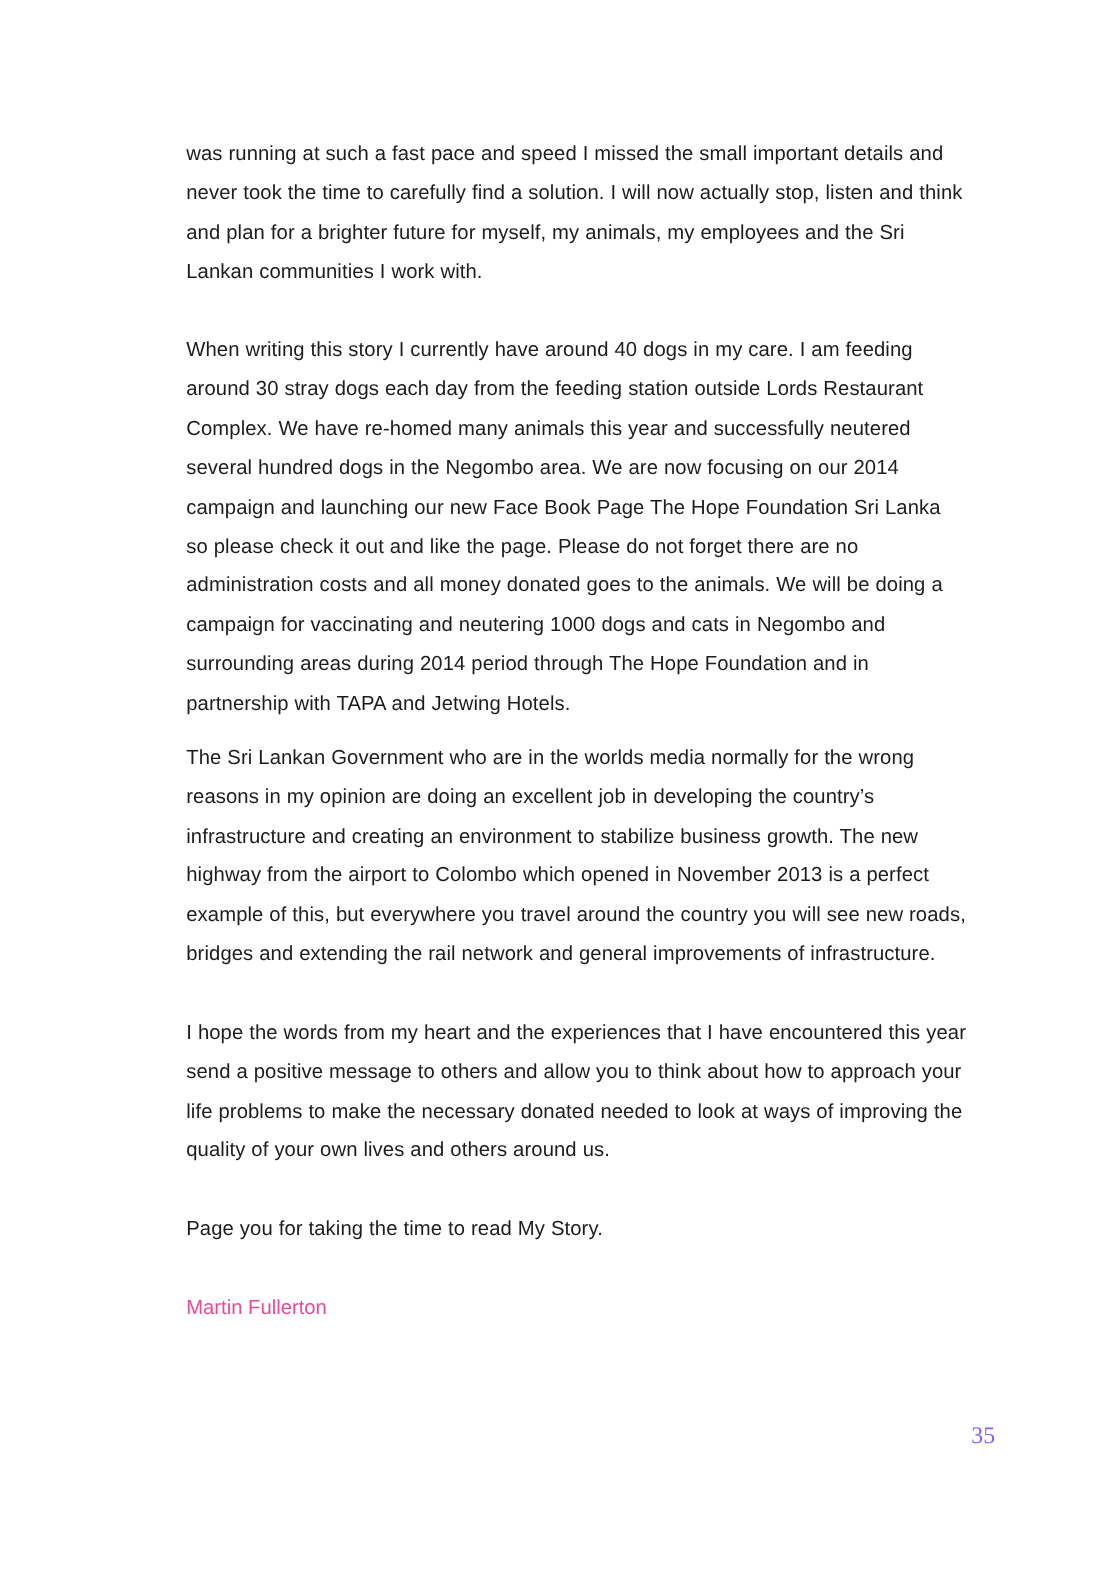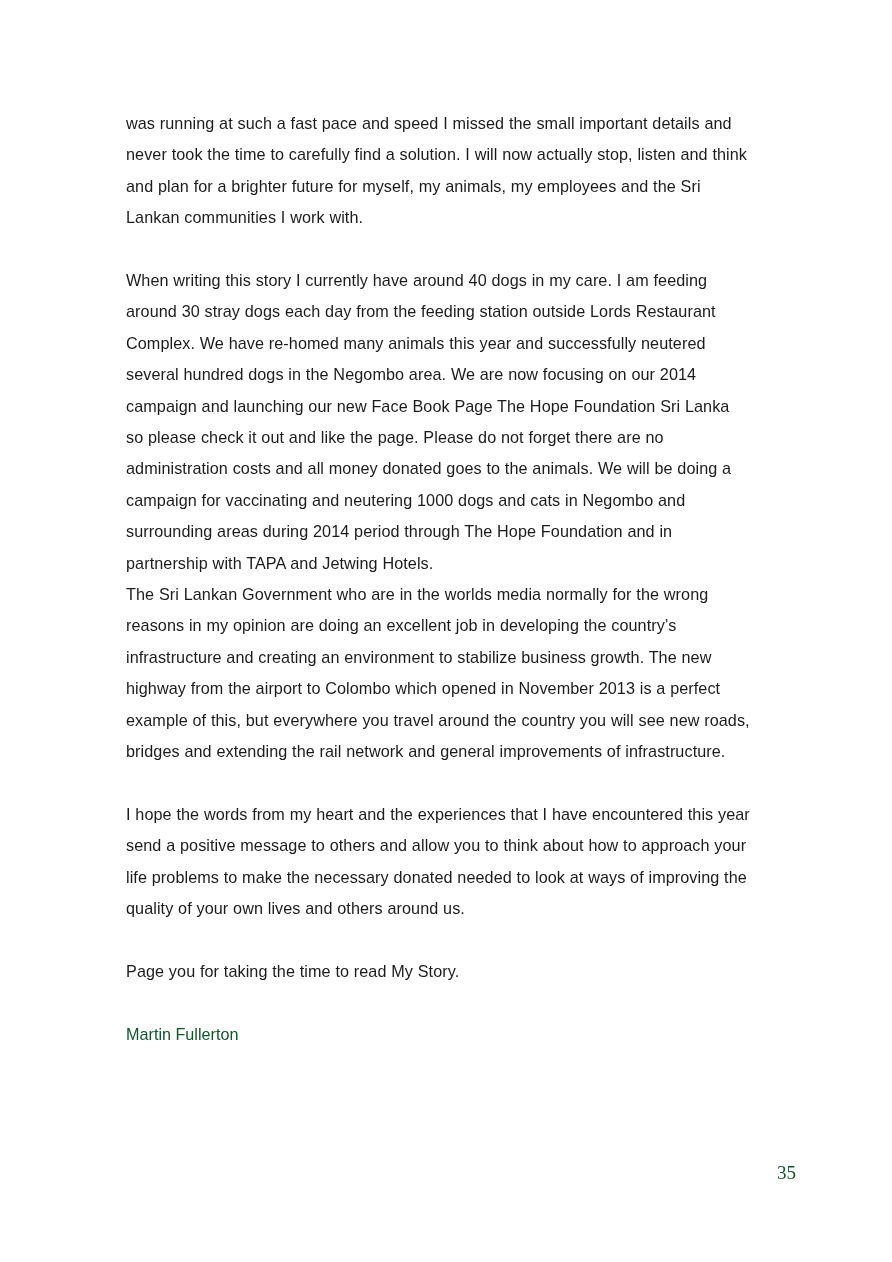--- a/index.html
+++ b/index.html
@@ -14,54 +14,54 @@
     overflow: hidden;
     font-family: "Liberation Sans", sans-serif;
   }
   .page {
     position: absolute;
     inset: 0;
     background: #ffffff;
   }
   .text-column {
     position: absolute;
-    left: 126px;
+    left: 149px;
     top: 108px;
     width: 625px;
   }
   .para {
     margin: 0;
     color: #1c1c1c;
     font-size: 16.2px;
     line-height: 31.4px;
     font-weight: 400;
     letter-spacing: 0.005em;
     text-align: left;
     word-spacing: 0.01em;
   }
   .para + .para {
-    margin-top: 0;
+    margin-top: 12px;
   }
   .spacer {
     height: 31.4px;
   }
   .sig-line {
     margin: 0;
-    color: #14532d;
+    color: #ec4899;
     font-size: 16.2px;
     line-height: 31.4px;
     font-weight: 400;
   }
   .page-number {
     position: absolute;
     right: 96px;
-    top: 1163px;
+    top: 1139px;
     font-family: "Liberation Serif", serif;
     font-size: 19px;
-    color: #14532d;
+    color: #8b5cf6;
     line-height: 1;
   }
 </style>
 </head>
 <body>
 
 <div class="page">
   <div class="text-column">
 
     <p class="para">was running at such a fast pace and speed I missed the small important details and never took the time to carefully find a solution. I will now actually stop, listen and think and plan for a brighter future for myself, my animals, my employees and the Sri Lankan communities I work with.</p>

